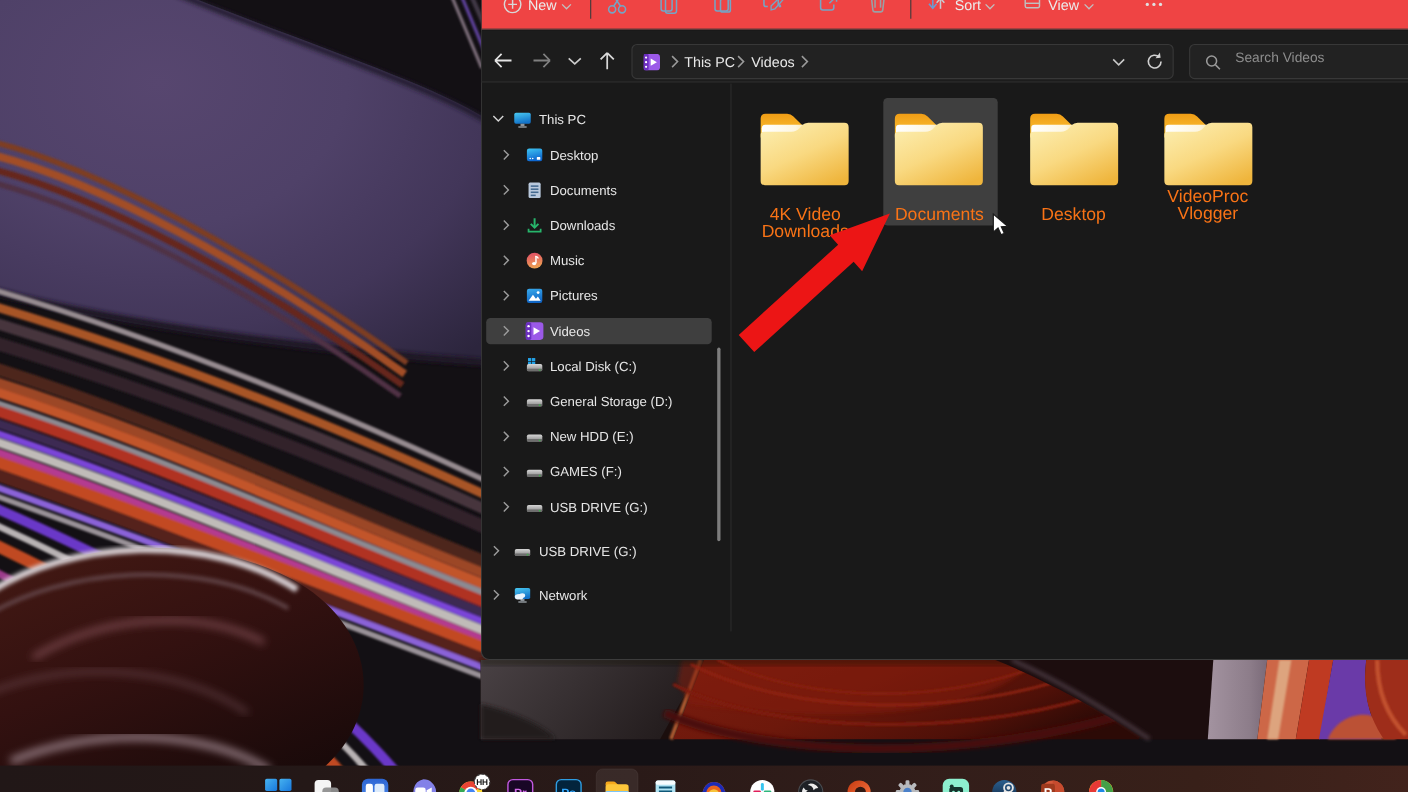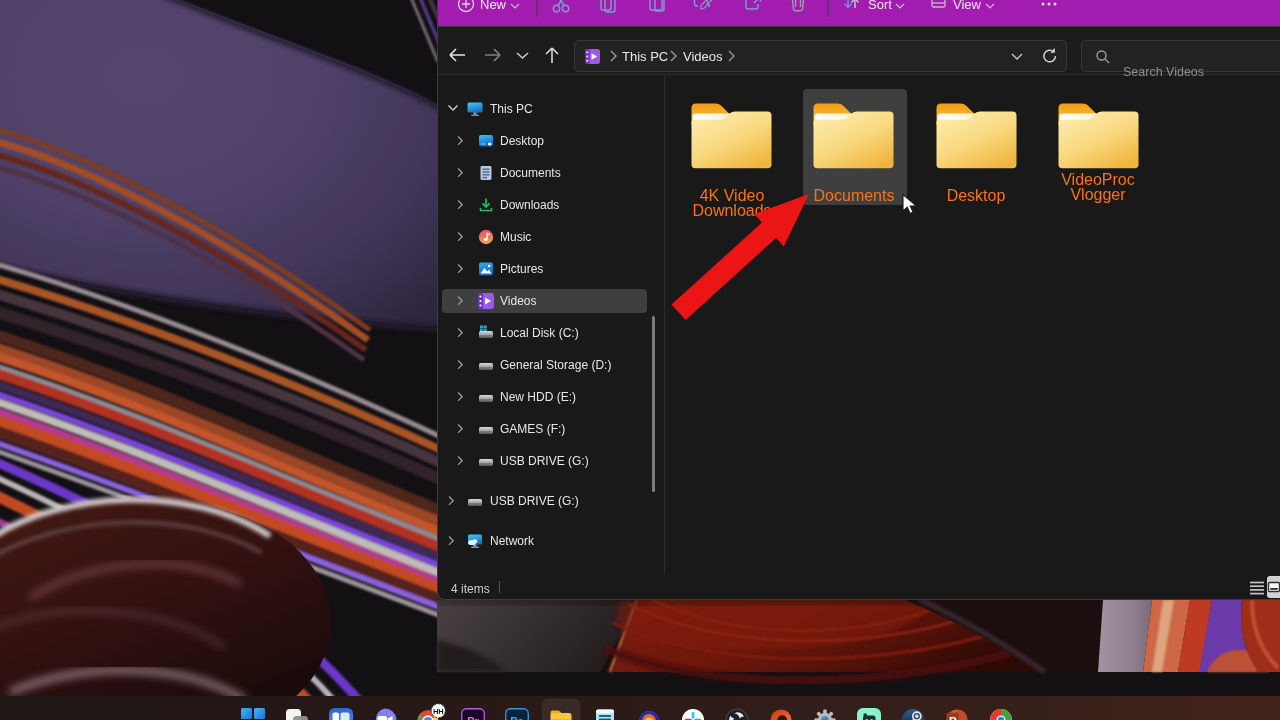--- a/index.html
+++ b/index.html
@@ -2,21 +2,21 @@
 <html><head>
 <meta charset="utf-8">
 <style>
   * { margin:0; padding:0; box-sizing:border-box; }
   html,body { width:1280px; height:720px; overflow:hidden; background:#141115;
     font-family:"Liberation Sans", sans-serif; }
   #wall { position:absolute; left:0; top:0; }
   #win { position:absolute; left:437px; top:0; width:843px; height:600px;
      background:#191919; border-left:1px solid #3c3c3c; border-bottom:1px solid #3c3c3c;
      border-radius:0 0 0 8px; }
-  #cmdbar { position:absolute; left:0; top:0; width:843px; height:27px; background:#a21caf; border-bottom:1px solid #3a3a3a; }
+  #cmdbar { position:absolute; left:0; top:0; width:843px; height:27px; background:#ef4444; border-bottom:1px solid #3a3a3a; }
   #navbar { position:absolute; left:0; top:28px; width:843px; height:47px; background:#1c1c1c;
      border-bottom:1px solid #2d2d2d; }
   #addr { position:absolute; left:136px; top:9px; width:493px; height:32px; background:#222222;
      border:1px solid #383838; border-radius:5px; }
   #search { position:absolute; left:643px; top:9px; width:210px; height:32px; background:#222222;
      border:1px solid #383838; border-radius:5px; }
   #sidebar { position:absolute; left:0; top:76px; width:226px; height:498px; }
   #statusbar { position:absolute; left:0; top:574px; width:843px; height:26px; font-size:12px; color:#cccccc; }
   #taskbar { position:absolute; left:0; top:672px; width:1280px; height:48px;
     background:linear-gradient(90deg,#211717 0%,#241817 22%,#2a1a18 45%,#331e1a 68%,#382019 85%,#42231c 100%);margin-top:24px; }
@@ -256,21 +256,21 @@
         <path d="M8,13 l5,5 l5,-5" stroke="#c8c8c8" fill="none" stroke-width="1.4"></path>
         <path d="M51.5,15 a5.8,5.8 0 1,1 -1.7,-4.1" stroke="#d0d0d0" fill="none" stroke-width="1.5"></path>
         <path d="M50.5,6.8 l0.6,4.6 l-4.6,0.6 Z" fill="#d0d0d0"></path>
       </svg>
     </div>
     <div id="search" style="top:12px;">
       <svg width="14" height="14" viewBox="0 0 14 14" style="position:absolute;left:14px;top:9px;">
         <circle cx="5.5" cy="5.5" r="4.5" stroke="#9a9a9a" fill="none" stroke-width="1.4"></circle>
         <line x1="9" y1="9" x2="13" y2="13" stroke="#9a9a9a" stroke-width="1.4"></line>
       </svg>
-      <span style="position:absolute;left:41px;top:24px;font-size:12.5px;color:#8d8d8d;">Search Videos</span>
+      <span style="position:absolute;left:41px;top:4px;font-size:12.5px;color:#8d8d8d;">Search Videos</span>
     </div>
   </div>
   <div id="sidebar">
     <svg width="226" height="498" viewBox="0 0 226 498" style="position:absolute;left:0;top:0;">
       <defs>
         <linearGradient id="mong" x1="0" y1="0" x2="0.3" y2="1">
           <stop offset="0" stop-color="#49c9f2"></stop>
             <stop offset="1" stop-color="#1272c8"></stop>
         </linearGradient>
         <linearGradient id="deskg" x1="0" y1="0" x2="0.3" y2="1">
@@ -453,38 +453,20 @@
     <svg width="85" height="70" viewBox="0 0 85 70" style="position:absolute;left:496px;top:101px;">
         <use href="#folderic"></use>
       </svg>
     <svg width="85" height="70" viewBox="0 0 85 70" style="position:absolute;left:618px;top:101px;">
         <use href="#folderic"></use>
       </svg>
     <div class="flabel" style="left:239px;top:188px;">4K Video<br>Downloads</div>
     <div class="flabel" style="left:361px;top:188px;">Documents</div>
     <div class="flabel" style="left:483px;top:188px;">Desktop</div>
     <div class="flabel" style="left:605px;top:172px;">VideoProc<br>Vlogger</div>
-  </div>
-  <div id="statusbar">
-    <span style="position:absolute;left:13px;top:8px;">4 items</span>
-    <span style="position:absolute;left:60px;top:5px;color:#555;">|</span>
-    <svg width="16" height="16" viewBox="0 0 16 16" style="position:absolute;left:811px;top:6px;">
-      <g stroke="#c4c4c4" stroke-width="1.7">
-        <line x1="1" y1="2.5" x2="15" y2="2.5"></line>
-          <line x1="1" y1="6.2" x2="15" y2="6.2"></line>
-        <line x1="1" y1="9.9" x2="15" y2="9.9"></line>
-          <line x1="1" y1="13.6" x2="15" y2="13.6"></line>
-      </g>
-    </svg>
-    <div style="position:absolute;left:829px;top:2px;width:14px;height:22px;background:#d2d2d2;border-radius:3px 0 0 3px;">
-      <svg width="14" height="22" viewBox="0 0 14 22">
-        <rect x="1.5" y="6.5" width="11" height="9" rx="1.2" fill="#fdfdfd" stroke="#2e2e2e" stroke-width="1.4"></rect>
-        <rect x="3.2" y="12" width="7.6" height="1.8" fill="#2e2e2e"></rect>
-      </svg>
-    </div>
   </div>
 </div>
 
 <svg width="1280" height="720" viewBox="0 0 1280 720" style="position:absolute;left:0;top:0;pointer-events:none;">
   <g transform="translate(809,194) rotate(-42.2)">
     <polygon points="0,0 -54,-22 -54,-10.5 -176,-10.5 -176,10.5 -54,10.5 -54,22" fill="#ec1515"></polygon>
   </g>
   <path d="M903,194.5 L903,211 L907.3,207.2 L910.1,213.4 L913,212.1 L910.3,206.1 L916,205.7 Z" fill="#ffffff" stroke="#1a1a1a" stroke-width="1.1"></path>
 </svg>
 

